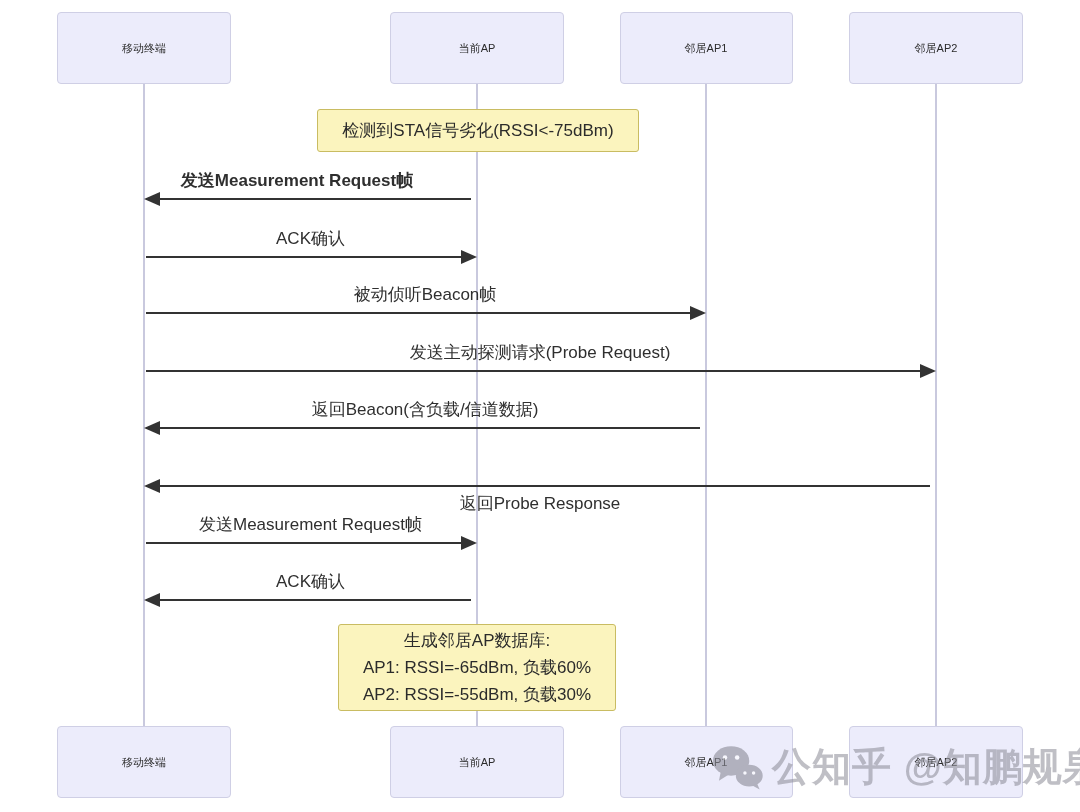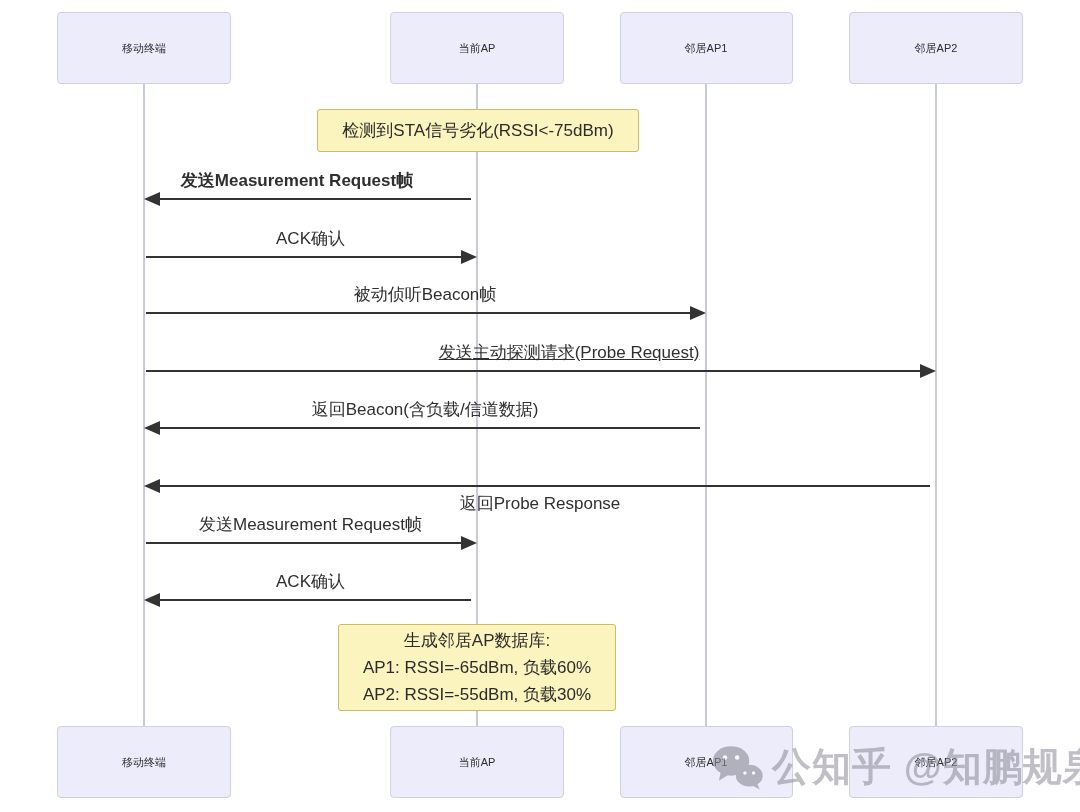--- a/index.html
+++ b/index.html
@@ -87,21 +87,21 @@
     </div>
     <div class="msg-label" style="left: 297px; top: 169px; font-weight: bold;">发送Measurement Request帧</div>
     <div class="msg-line" style="left: 146px; width: 325px; top: 198px;"></div>
     <div class="arrow-head left" style="top: 192px; left: 144px;"></div>
     <div class="msg-label" style="left: 310.5px; top: 227px;">ACK确认</div>
     <div class="msg-line" style="left: 146px; width: 325px; top: 256px;"></div>
     <div class="arrow-head right" style="top: 250px; left: 461px;"></div>
     <div class="msg-label" style="left: 425px; top: 283px;">被动侦听Beacon帧</div>
     <div class="msg-line" style="left: 146px; width: 554px; top: 312px;"></div>
     <div class="arrow-head right" style="top: 306px; left: 690px;"></div>
-    <div class="msg-label" style="left: 569px; top: 341px; text-decoration: underline;">发送主动探测请求(Probe Request)</div>
+    <div class="msg-label" style="left: 540px; top: 341px;">发送主动探测请求(Probe Request)</div>
     <div class="msg-line" style="left: 146px; width: 784px; top: 370px;"></div>
     <div class="arrow-head right" style="top: 364px; left: 920px;"></div>
     <div class="msg-label" style="left: 425px; top: 398px; text-align: right;">返回Beacon(含负载/信道数据)</div>
     <div class="msg-line" style="left: 146px; width: 554px; top: 427px;"></div>
     <div class="arrow-head left" style="top: 421px; left: 144px;"></div>
     <div class="msg-label" style="left: 540px; top: 456px; margin-top: 36px;">返回Probe Response</div>
     <div class="msg-line" style="left: 146px; width: 784px; top: 485px;"></div>
     <div class="arrow-head left" style="top: 479px; left: 144px;"></div>
     <div class="msg-label" style="left: 310.5px; top: 513px;">发送Measurement Request帧</div>
     <div class="msg-line" style="left: 146px; width: 325px; top: 542px;"></div>

